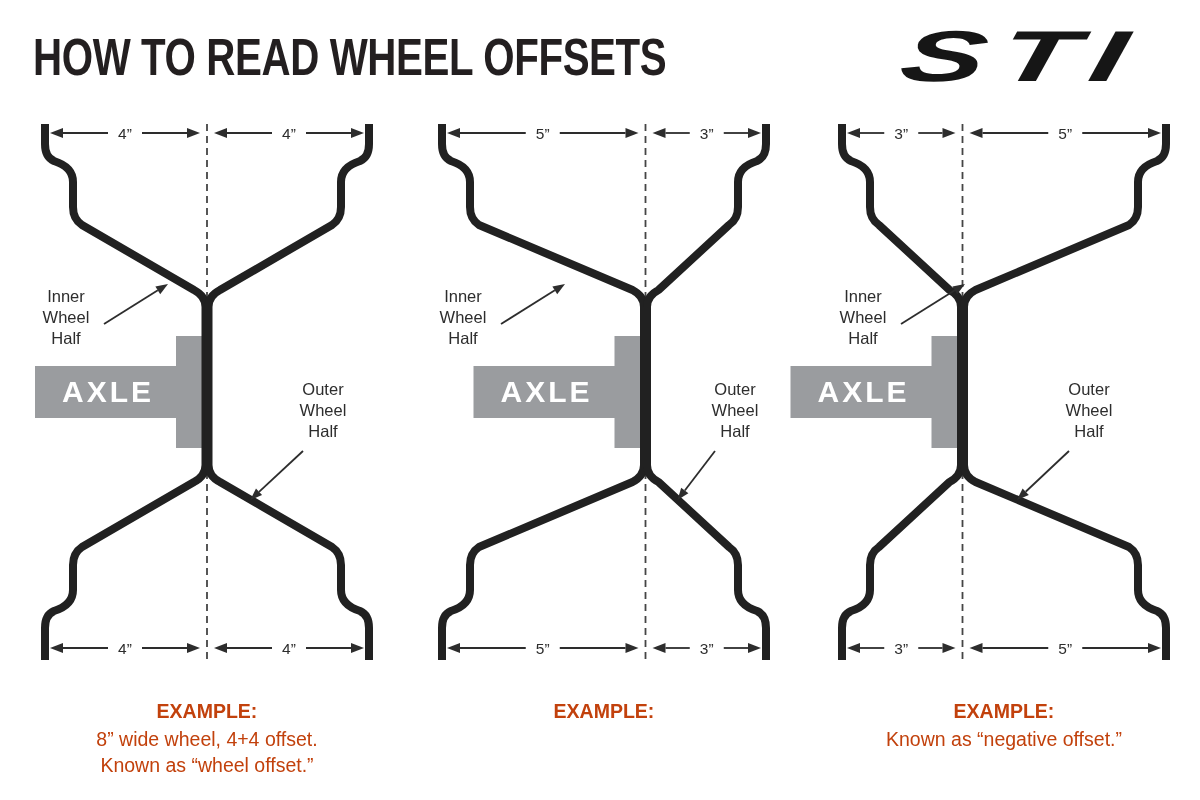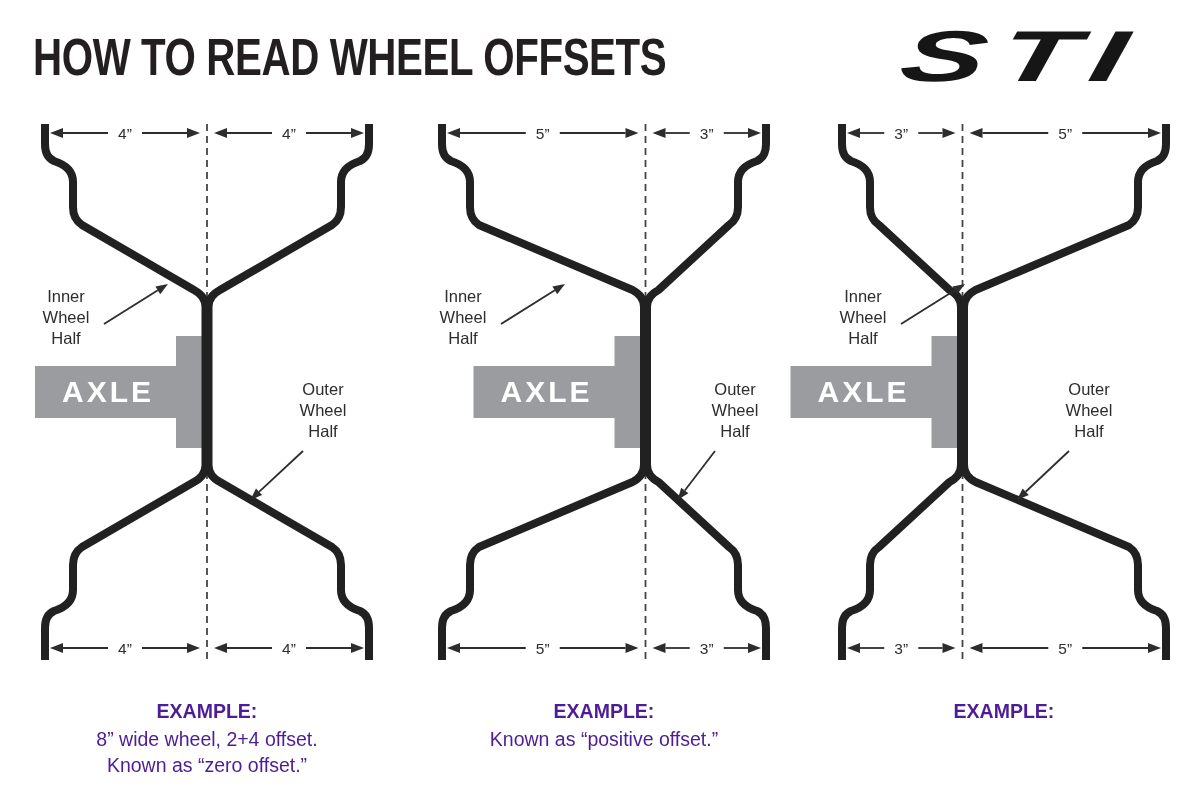--- a/index.html
+++ b/index.html
@@ -21,21 +21,21 @@
   svg.diagram{position:absolute;top:110px;width:380px;height:570px;overflow:visible;}
   #dia0{left:20px;} #dia1{left:417px;} #dia2{left:817px;}
 
   .dim{font-size:15.5px;fill:#2d2d2d;text-anchor:middle;}
   .lbl{font-size:16.5px;fill:#2d2d2d;text-anchor:middle;}
   .axle-text{font-size:30px;font-weight:bold;fill:#ffffff;letter-spacing:3px;text-anchor:middle;}
   .prof{fill:none;stroke:#212121;stroke-width:8;stroke-linejoin:round;stroke-linecap:butt;}
   .dimline{stroke:#2d2d2d;stroke-width:1.8;}
   .ann{stroke:#2d2d2d;stroke-width:1.8;}
 
-  .example{position:absolute;top:700px;width:340px;text-align:center;color:#4c1d95;}
+  .example{position:absolute;top:700px;width:340px;text-align:center;color:#c2410c;}
   #ex0{left:37px;} #ex1{left:434px;} #ex2{left:834px;}
   .ex-h{font-size:19.5px;font-weight:bold;margin-bottom:4px;}
   .ex-l{font-size:19.5px;line-height:25.5px;}
 </style>
 </head>
 <body>
 
 <div class="title">HOW TO READ WHEEL OFFSETS</div>
 <div class="logo">STI</div>
 
@@ -187,22 +187,22 @@
   <g>
     <text class="lbl ol0" x="272" y="285">Outer</text>
     <text class="lbl ol1" x="272" y="306">Wheel</text>
     <text class="lbl ol2" x="272" y="327">Half</text>
   </g>
   <text class="axle-text" x="46.5" y="292">AXLE</text>
 </svg>
 
 <div id="ex0" class="example">
   <div class="ex-h">EXAMPLE:</div>
-  <div class="ex-l">8” wide wheel, 2+4 offset.</div>
-  <div class="ex-l">Known as “zero offset.”</div>
+  <div class="ex-l">8” wide wheel, 4+4 offset.</div>
+  <div class="ex-l">Known as “wheel offset.”</div>
 </div>
 <div id="ex1" class="example">
   <div class="ex-h">EXAMPLE:</div>
-  <div class="ex-l">Known as “positive offset.”</div>
 </div>
 <div id="ex2" class="example">
   <div class="ex-h">EXAMPLE:</div>
+  <div class="ex-l">Known as “negative offset.”</div>
 </div>
 
 </body></html>

